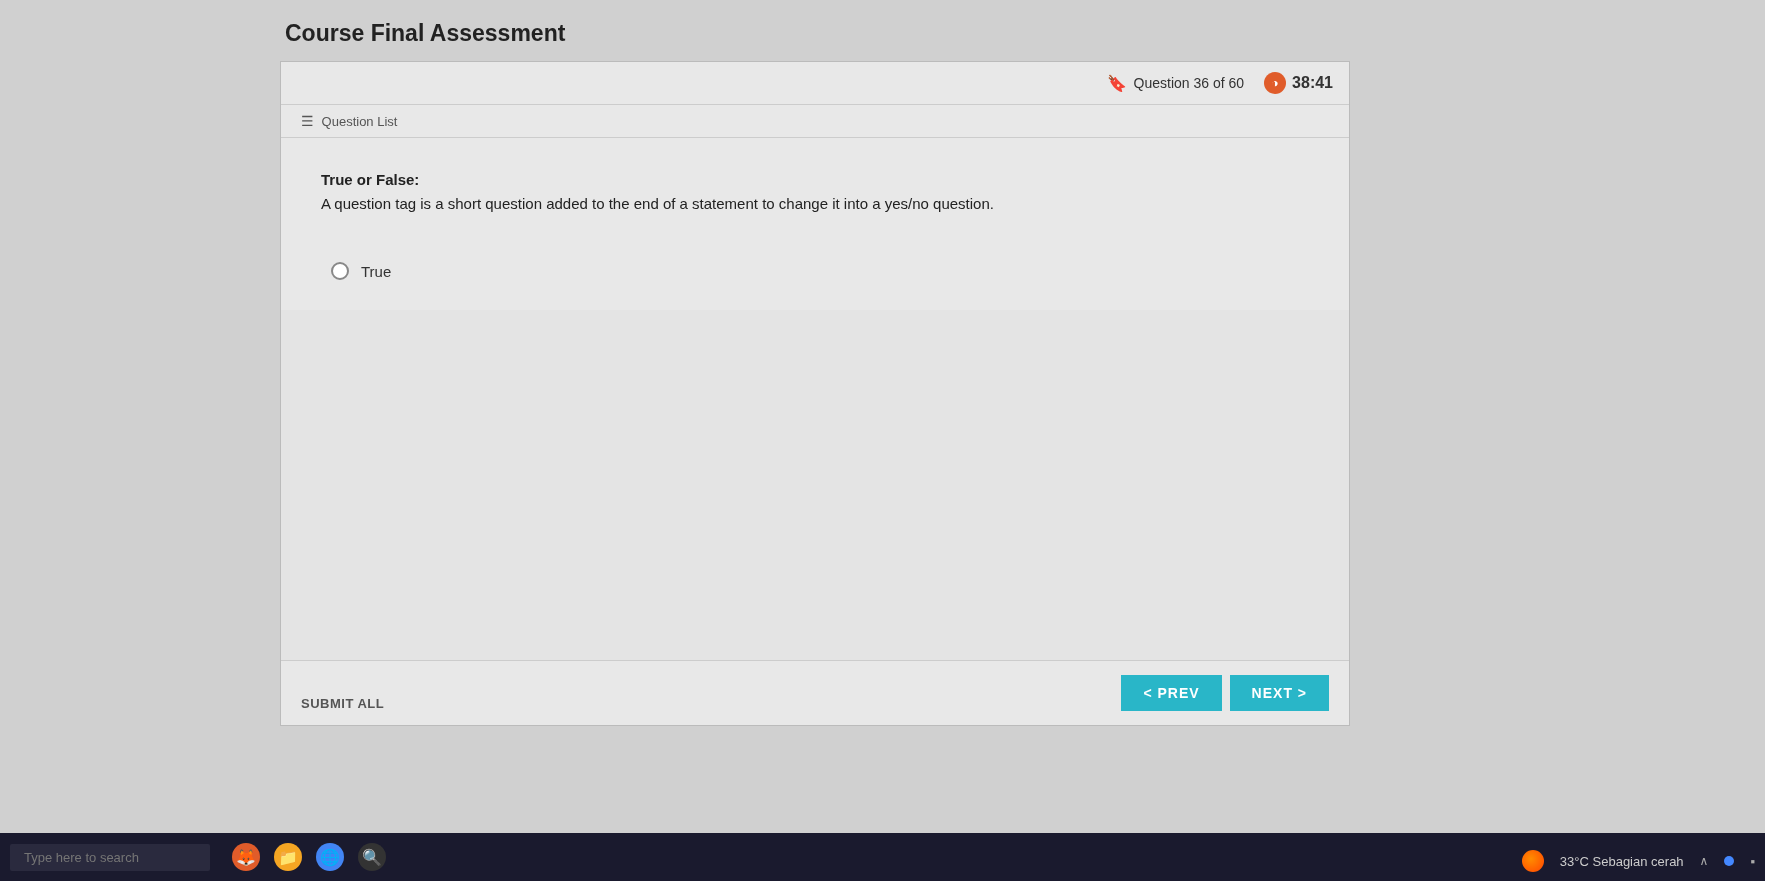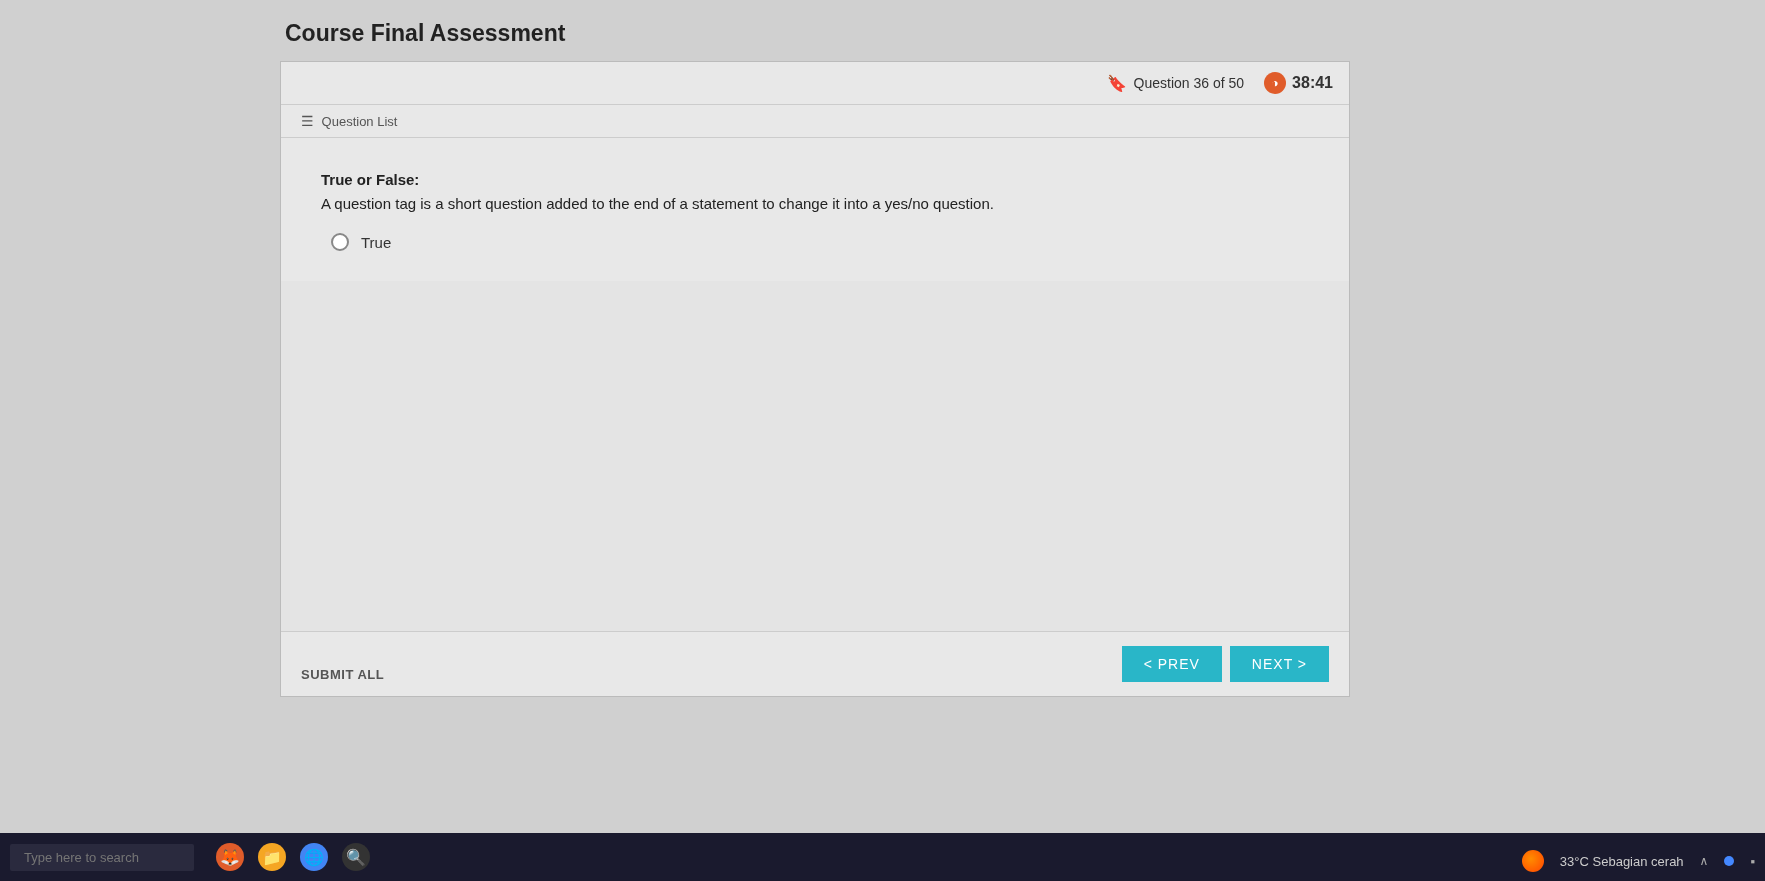--- a/index.html
+++ b/index.html
@@ -116,21 +116,21 @@
     }
 
     .question-body {
       padding: 30px 40px 30px 40px;
     }
 
     .question-text {
       font-size: 15px;
       color: #222;
       line-height: 1.6;
-      margin-bottom: 17px;
+      margin-bottom: 46px;
     }
 
     .question-label {
       font-weight: bold;
     }
 
     .options-list {
       display: flex;
       flex-direction: column;
       gap: 20px;
@@ -183,21 +183,21 @@
     }
 
     .nav-buttons {
       display: flex;
       gap: 8px;
     }
 
     .prev-btn, .next-btn {
       padding: 10px 22px;
       font-size: 14px;
-      font-weight: normal;
+      font-weight: bold;
       border: none;
       cursor: pointer;
       color: white;
       background-color: #29b6c8;
       letter-spacing: 1px;
       text-transform: uppercase;
     }
 
     
     .taskbar {
@@ -212,21 +212,21 @@
       padding: 0 10px;
       gap: 12px;
     }
 
     .taskbar-search {
       background-color: #2a2a3e;
       border: none;
       color: #ccc;
       padding: 6px 14px;
       font-size: 13px;
-      width: 184px;
+      width: 200px;
       border-radius: 2px;
     }
 
     .taskbar-icons {
       display: flex;
       gap: 14px;
       align-items: center;
       margin-left: 10px;
     }
 
@@ -284,21 +284,21 @@
 
 <div class="main-container">
 
   <div class="page-title">Course Final Assessment</div>
 
   <div class="assessment-box">
 
     <div class="top-bar">
       <div class="question-counter">
         <span class="bookmark-icon">🔖</span>
-        <span>Question 36 of 50</span>
+        <span>Question 36 of 60</span>
       </div>
       <div class="timer">
         <div class="timer-icon">◑</div>
         <span>38:41</span>
       </div>
     </div>
 
     <div class="content-area">
 
       <div class="question-list-bar">

